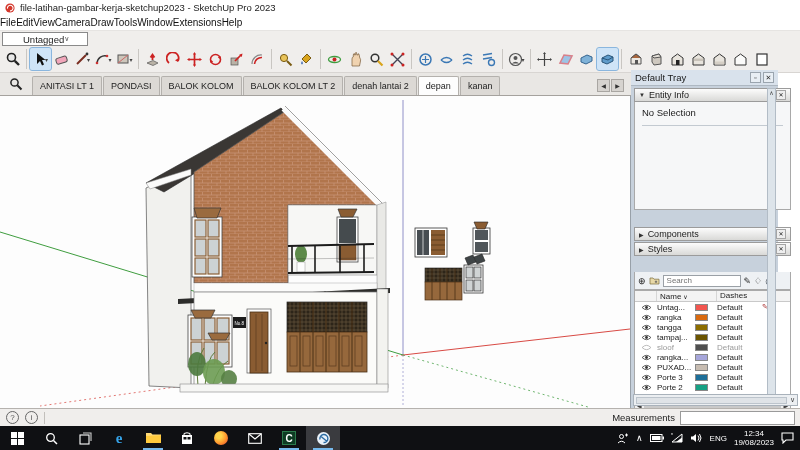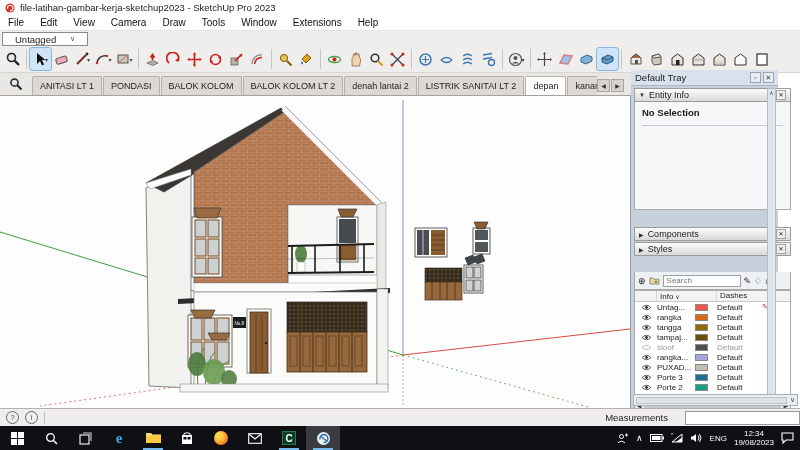--- a/index.html
+++ b/index.html
@@ -3,25 +3,25 @@
 <meta charset="utf-8">
 <style>
 *{margin:0;padding:0;box-sizing:border-box}
 html,body{width:800px;height:450px}
 body{font-family:"Liberation Sans",sans-serif;background:#fff;overflow:hidden}
 #app{position:relative;width:800px;height:450px;background:#fff;overflow:hidden}
 
 
 .titlebar{position:absolute;top:0;left:0;right:0;height:15px;background:#fff;display:flex;align-items:center;gap:5px;padding-left:5px;font-size:9.5px;color:#222}
 .menubar{position:absolute;top:15px;left:0;right:0;height:15px;background:#fff;display:flex;align-items:center;font-size:10px;color:#111}
-.mitem{padding:0 8px;cursor:default}
+.mitem{padding:0 0;cursor:default}
 
 
 .tagbar{position:absolute;top:30px;left:0;right:0;height:16px;background:#f0eeec;border-top:1px solid #e6e4e2}
-.combo{position:absolute;left:2px;top:1px;width:86px;height:14px;background:#fff;border:1px solid #8a8a8a;font-size:9.5px;color:#222;display:flex;align-items:center;justify-content:space-between;padding:0 12px}
+.combo{position:absolute;left:2px;top:1px;width:86px;height:14px;background:#fff;border:1px solid #8a8a8a;font-size:9.5px;color:#222;display:flex;align-items:center;justify-content:space-between;padding:0 20px}
 .combo .cv{font-size:7px;color:#555}
 
 
 .toolbar{position:absolute;top:46px;left:0;right:0;height:27px;background:#f0eeec;border-bottom:1px solid #d8d5d2;display:flex;align-items:center;padding-left:2px}
 .ico{width:21px;height:22px;display:flex;align-items:center;justify-content:center;border-radius:2px;position:relative}
 .ico.active{background:#cfe4f7;outline:1px solid #8ab6de}
 .sep{width:1px;height:20px;background:#c9c6c2;margin:0 3px;flex:none}
 .dd{font-size:6px;color:#444;margin-left:-2px}
 
 
@@ -38,21 +38,21 @@
 
 
 .tray{position:absolute;top:70px;left:631px;width:147px;height:338px;background:#c7d1dc;font-size:9.5px;color:#1a1a1a}
 .traytitle{height:16px;background:#d9e2ec;display:flex;align-items:center;padding:0 4px;border-bottom:1px solid #aeb8c2}
 .traytitle .t{flex:1;font-size:9.5px}
 .tbtn{width:11px;height:11px;border:1px solid #9aa4ae;background:#e8eef4;font-size:7px;line-height:9px;text-align:center;color:#333;margin-left:2px}
 .phead{position:absolute;left:3px;width:157px;height:14px;background:linear-gradient(#fcfcfc,#d9d9d7);border:1px solid #9b9b9b;display:flex;align-items:center;padding:0 4px;font-size:9px;color:#222}
 .phead .ar{font-size:6px;margin-right:4px;color:#333}
 .phead .x{margin-left:auto;width:10px;height:10px;border:1px solid #a5a5a5;background:#eee;font-size:6px;line-height:8px;text-align:center}
 .eicontent{position:absolute;left:3px;top:32px;width:157px;height:108px;background:#f6f7f8;border:1px solid #a9a9a9;border-top:none;padding:5px 7px}
-.eicontent .nosel{font-weight:bold;font-size:9.5px;border-bottom:1px solid #c3cad1;padding-bottom:7px}
+.eicontent .nosel{font-weight:normal;font-size:9.5px;border-bottom:1px solid #c3cad1;padding-bottom:7px}
 .tagtools{position:absolute;left:3px;top:202px;width:157px;height:18px;background:#eef1f4;border:1px solid #a9a9a9;border-top:none;display:flex;align-items:center;gap:3px;padding:0 3px}
 .tsearch{width:78px;height:12px;border:1px solid #9aa0a6;background:#fff;font-size:8px;padding:0 3px;color:#333}
 .tgi{font-size:9px;color:#222;line-height:10px}
 .ttable{position:absolute;left:3px;top:220px;width:157px;height:110px;background:#fff;border:1px solid #a9a9a9;overflow:hidden}
 .thead{display:flex;height:11px;border-bottom:1px solid #c9c9c9;background:#f3f3f3;font-size:8px;color:#222}
 .thead .c1{width:22px;border-right:1px solid #d5d5d5}
 .thead .c2{width:60px;border-right:1px solid #d5d5d5;padding-left:3px;display:flex;gap:2px;align-items:center}
 .thead .c3{width:55px;padding-left:3px}
 .trow{display:flex;align-items:center;height:10px;font-size:8px;color:#1a1a1a}
 .trow .eye{width:22px;display:flex;justify-content:center}
@@ -64,21 +64,21 @@
 .hscroll{position:absolute;left:3px;top:330px;width:157px;height:10px;background:#f0f0f0;border:1px solid #a9a9a9;display:flex;align-items:center;justify-content:space-between;font-size:6px;color:#444;padding:0 2px}
 .hthumb{flex:1;height:6px;background:#c9c9c9;margin:0 2px}
 .vscroll{position:absolute;right:2px;top:18px;width:9px;height:312px;background:#dde4ea;border:1px solid #b2bcc6;display:flex;flex-direction:column;justify-content:space-between;align-items:center;font-size:6px;color:#444}
 .traybottom{position:absolute;left:2px;top:324px;width:165px;height:12px;background:#eceff2;border:1px solid #a9b2bb;display:flex;align-items:center;justify-content:flex-end;font-size:7px;color:#444;padding:0 2px}
 .traybottom .tb-thumb{flex:1;height:7px;background:#dfe3e7;border:1px solid #bcc4cc;margin-right:3px}
 
 
 .status{position:absolute;top:408px;left:0;right:0;height:18px;background:#f0eeec;border-top:1px solid #b5b2ae;display:flex;align-items:center;font-size:9.5px;color:#222}
 .sico{width:13px;height:13px;border-radius:50%;border:1px solid #666;color:#555;font-size:8px;display:flex;align-items:center;justify-content:center;margin-left:6px}
 .ssep{width:1px;height:12px;background:#c2bfbb;margin:0 6px}
-.meas{margin-left:auto;display:flex;align-items:center;gap:17px;}
+.meas{margin-left:auto;display:flex;align-items:center;gap:5px;padding-right:5px}
 .measbox{width:115px;height:14px;background:#fff;border:1px solid #9a9a9a}
 
 
 .taskbar{position:absolute;top:426px;left:0;right:0;height:24px;background:#0f1013;display:flex;align-items:center;color:#fff}
 .tkico{width:34px;height:24px;display:flex;align-items:center;justify-content:center;position:relative;flex:none}
 .tkico.open::after{content:"";position:absolute;bottom:0;left:7px;right:7px;height:2px;background:#76b9ed}
 .tkico.focus{background:#3a3b3f}
 .tkright{margin-left:auto;display:flex;align-items:center;gap:7px;padding-right:6px;font-size:8px}
 .clock{text-align:center;line-height:9px;font-size:8px}
 svg{display:block}
@@ -339,21 +339,20 @@
           <circle cx="5.5" cy="5.5" r="3.6" fill="none" stroke="#222" stroke-width="1.5"></circle>
           <line x1="8.3" y1="8.3" x2="12.5" y2="12.5" stroke="#222" stroke-width="2"></line>
         </svg>
       </span>
     <div class="tabs">
       <span class="stab">ANITASI LT 1</span>
       <span class="stab">PONDASI</span>
       <span class="stab">BALOK KOLOM</span>
       <span class="stab">BALOK KOLOM LT 2</span>
       <span class="stab">denah lantai 2</span>
-      <span class="stab">LISTRIK SANITAI LT 2</span>
       <span class="stab active">depan</span>
       <span class="stab">kanan</span>
 
     </div>
     <div class="tabnav">
       <span>◀</span>
       <span>▶</span>
     </div>
   </div>
 
@@ -572,21 +571,21 @@
       <input class="tsearch" type="text" placeholder="Search" style="">
       <span class="tgi">✎</span>
       <span class="tgi">♢</span>
       <span class="tgi" style="color:#1c2733">◉</span>
     </div>
 
     <div class="ttable">
       <div class="thead">
         <span class="c1"></span>
         <span class="c2">
-          <span>Info</span>
+          <span>Name</span>
           <span style="font-size:6px">∨</span>
         </span>
         <span class="c3">Dashes</span>
       </div>
       <div id="tagrows">
         <div class="trow">
           <span class="eye">
               <svg width="11" height="7" viewBox="0 0 12 8">
                 <path d="M1,4 Q6,-1 11,4 Q6,9 1,4 Z" fill="none" stroke="#333" stroke-width=".9"></path>
                 <circle cx="6" cy="4" r="1.6" fill="#333"></circle>

